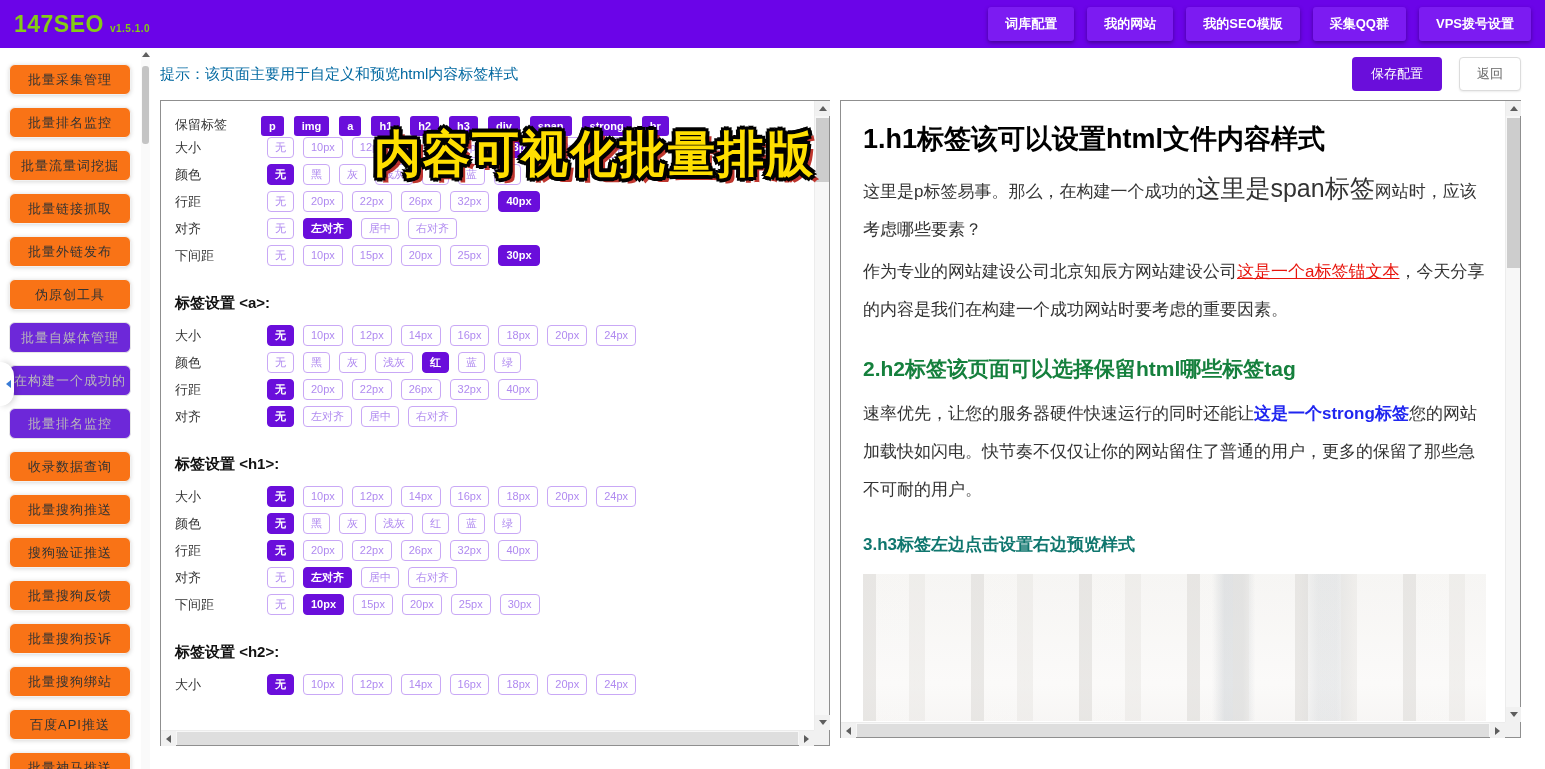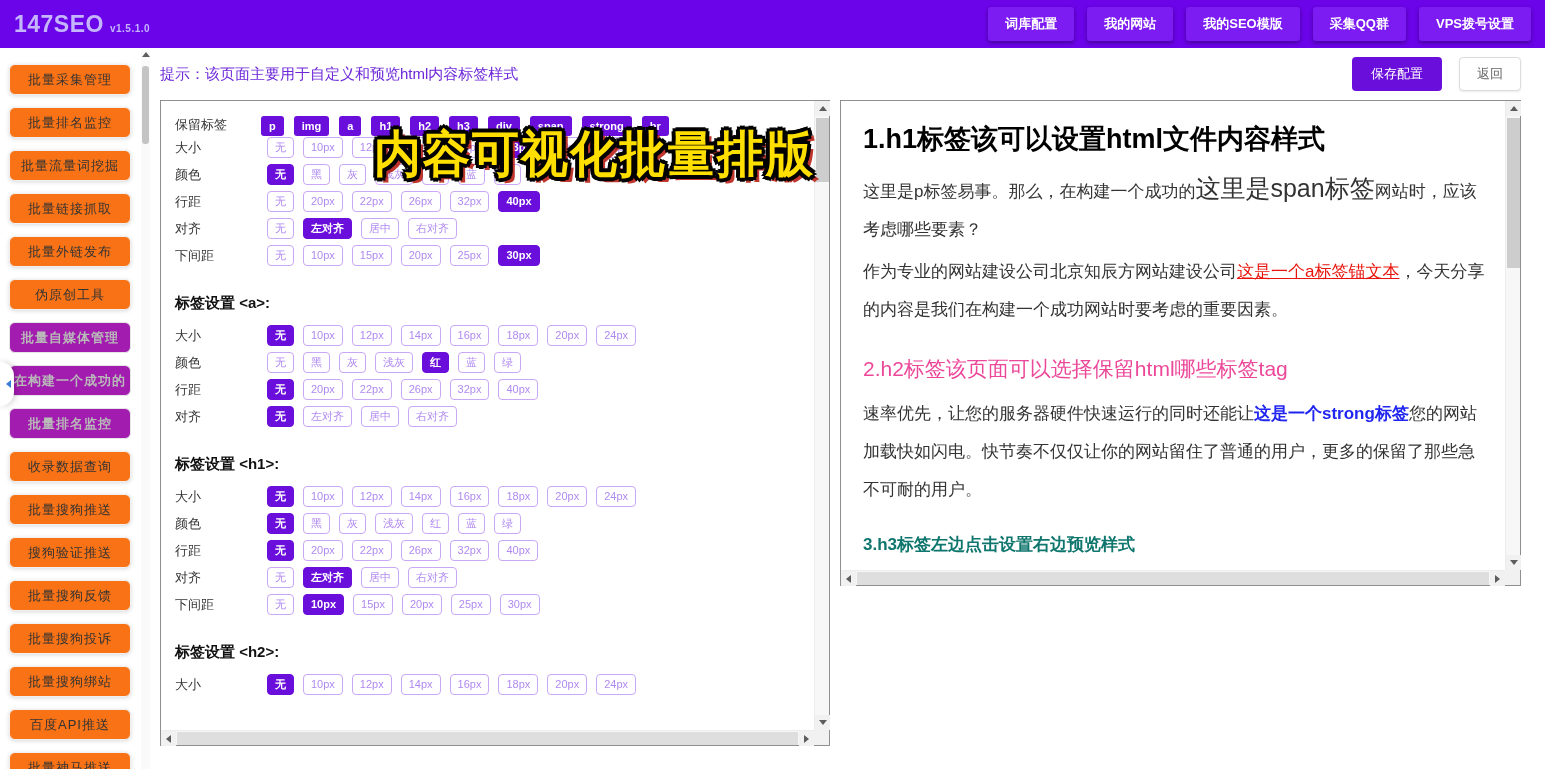--- a/index.html
+++ b/index.html
@@ -2,54 +2,54 @@
 <html><head>
 <meta charset="utf-8">
 <style>
   * { margin:0; padding:0; box-sizing:border-box; }
   html,body { width:1545px; height:769px; overflow:hidden; }
   body { font-family:"Liberation Sans","DejaVu Sans",sans-serif; background:#fff; position:relative; }
 
   
   .topbar { position:absolute; left:0; top:0; width:1545px; height:48px; background:#6b04e8;
             display:flex; align-items:center; padding:0 14px; z-index:40; }
-  .brand { color:#c4b5fd; font-size:23px; font-weight:bold; letter-spacing:.5px; display:flex; align-items:baseline; }
+  .brand { color:#84cc16; font-size:23px; font-weight:bold; letter-spacing:.5px; display:flex; align-items:baseline; }
   .brand .ver { font-size:10px; font-weight:bold; margin-left:6px; }
   .topnav { margin-left:auto; display:flex; align-items:center; }
   .nav-btn { background:#7c1bf2; color:#fff; font-size:13px; font-weight:bold; padding:8px 17px;
              border-radius:3px; margin-left:13px; box-shadow:0 2px 4px rgba(0,0,0,.35); cursor:pointer; white-space:nowrap; }
 
   
   .subheader { position:absolute; left:152px; top:48px; right:0; height:52px; background:#fff;
                display:flex; align-items:center; }
-  .hint { font-size:15px; color:#6d28d9; margin-left:8px; }
+  .hint { font-size:15px; color:#0369a1; margin-left:8px; }
   .actions { margin-left:auto; display:flex; align-items:center; }
   .save-btn { background:#6a0edb; color:#fff; font-size:13px; border:none; padding:8px 19px;
               border-radius:4px; margin-right:17px; cursor:pointer; }
   .back-btn { background:#fff; color:#666; font-size:13px; border:1px solid #dcdcdc; padding:7px 17px;
               border-radius:4px; margin-right:24px; box-shadow:0 1px 2px rgba(0,0,0,.08); cursor:pointer; }
 
   
   .sidebar { position:absolute; left:0; top:48px; width:140px; bottom:0; background:#fff; overflow:hidden; }
   .side-btn { width:122px; height:31px; margin:12px auto 0; background:#f97316; border:1px solid #f1f1f1;
               border-radius:6px; box-shadow:0 1px 4px rgba(0,0,0,.15); display:flex; align-items:center;
               justify-content:center; font-size:13px; color:#333; letter-spacing:1px; cursor:pointer; white-space:nowrap; }
   .side-btn:first-child { margin-top:16px; }
-  .side-btn.disabled { background:#a21caf; color:#b9b9b9; box-shadow:none; border-color:#e6e6e6; cursor:default;font-weight:bold; }
+  .side-btn.disabled { background:#6d28d9; color:#b9b9b9; box-shadow:none; border-color:#e6e6e6; cursor:default; }
   .side-scroll { position:absolute; left:141px; top:50px; bottom:0; width:9px; background:#fafafa; }
   .side-scroll .arrow { position:absolute; top:2px; left:0; width:9px; height:10px; display:flex; justify-content:center; }
   .side-thumb { position:absolute; left:1px; top:16px; width:7px; height:78px; background:#c4c4c4; border-radius:3px; }
   .collapse-handle { position:absolute; left:0; top:362px; width:14px; height:44px; background:#fff;
                      border-radius:0 22px 22px 0; box-shadow:2px 0 6px rgba(0,0,0,.18); z-index:20;
                      display:flex; align-items:center; justify-content:flex-end; padding-right:3px; cursor:pointer; }
 
   
   .panel { position:absolute; top:100px; background:#fff; border:1px solid #8f8f8f; }
   .left-panel  { left:160px; width:670px; height:646px; }
-  .right-panel { left:840px; width:681px; height:486px; }
+  .right-panel { left:840px; width:681px; height:638px; }
   .panel-content { position:absolute; left:0; top:0; right:16px; bottom:16px; overflow:hidden; }
 
   
   .keep-row { display:flex; align-items:center; margin:15px 0 0 14px; }
   .keep-label { font-size:13px; color:#333; width:86px; }
   .tag-chip { background:#6a0edb; color:#fff; font-size:11px; font-weight:bold; padding:4px 8px;
               border-radius:3px; margin-right:10px; cursor:pointer; }
   .section-title { font-size:15px; font-weight:bold; color:#111; margin:25px 0 9px 14px; }
   .opt-row { display:flex; align-items:center; height:27px; margin-left:14px; }
   .opt-label { width:92px; font-size:13px; color:#333; }
@@ -62,21 +62,21 @@
   .watermark { position:absolute; left:374px; top:123px; z-index:30; font-size:47px; font-weight:bold;
                letter-spacing:2px; color:#ffdf00; white-space:nowrap; transform:scaleY(1.06);
                text-shadow:
                  -3px -3px 0 #000, 3px -3px 0 #000, -3px 3px 0 #000, 3px 3px 0 #000,
                  -4px 0 0 #000, 4px 0 0 #000, 0 -4px 0 #000, 0 4px 0 #000,
                  6px 5px 0 rgba(180,20,10,.85); }
 
   
   .preview-content { position:absolute; left:0; top:0; right:16px; bottom:16px; overflow:hidden; padding:6px 18px 0 22px; }
   .pv-h1 { font-size:27px; font-weight:bold; color:#000; margin:14px 0 12px; }
-  .pv-h2 { font-size:21px; font-weight:normal; color:#ec4899; margin:26px 0 12px; }
+  .pv-h2 { font-size:21px; font-weight:bold; color:#15803d; margin:26px 0 12px; }
   .pv-h3 { font-size:17px; font-weight:bold; color:#0f766e; margin:24px 0 10px; }
   .pv-p  { font-size:17px; line-height:38px; color:#333; margin:0 0 4px; }
   .pv-span-big { font-size:25px; color:#333; }
   .pv-a { color:#e8150d; text-decoration:underline; cursor:pointer; }
   .pv-strong { color:#2026f0; font-weight:bold; }
 
   
   .photo { position:relative; margin-top:18px; height:200px; overflow:hidden;
            background:linear-gradient(180deg,#f6f5f3 0%,#fbfaf9 55%,#f2f0ee 100%); }
   .curtain { position:absolute; inset:0;

